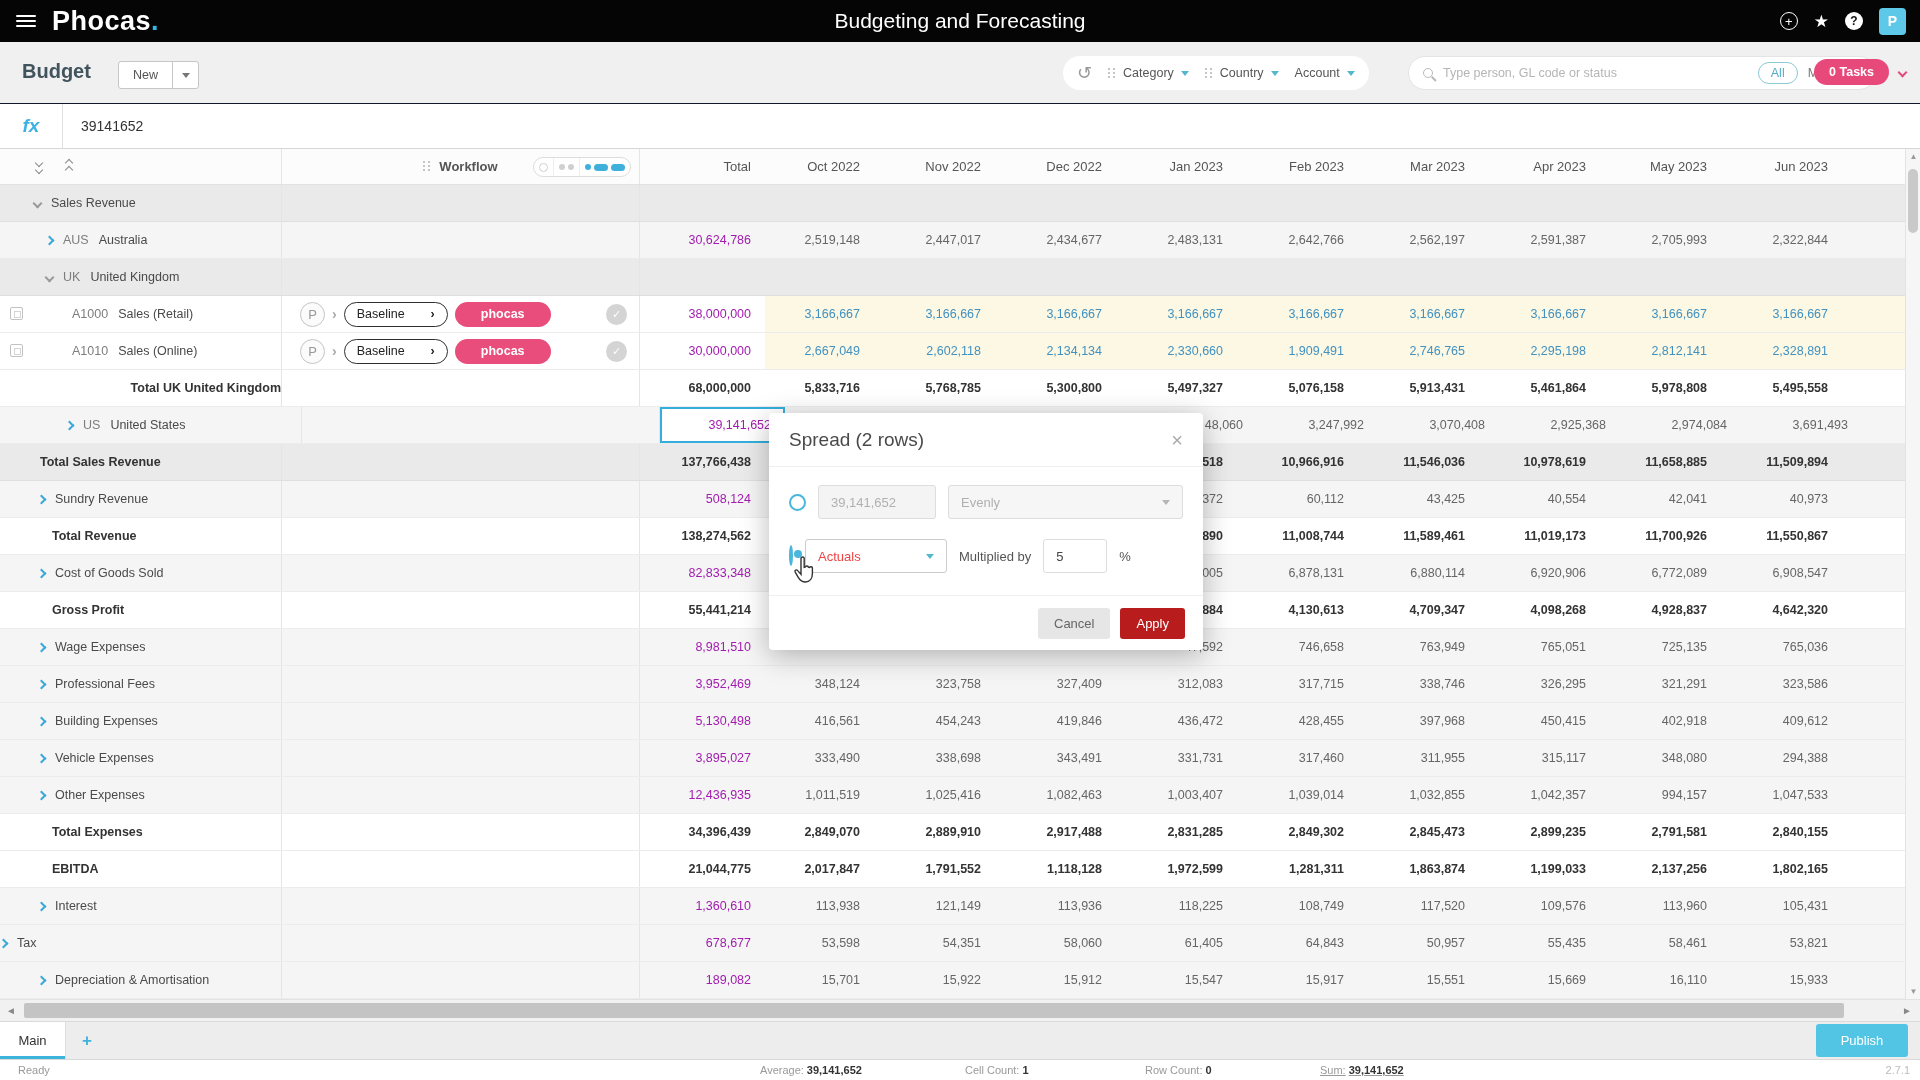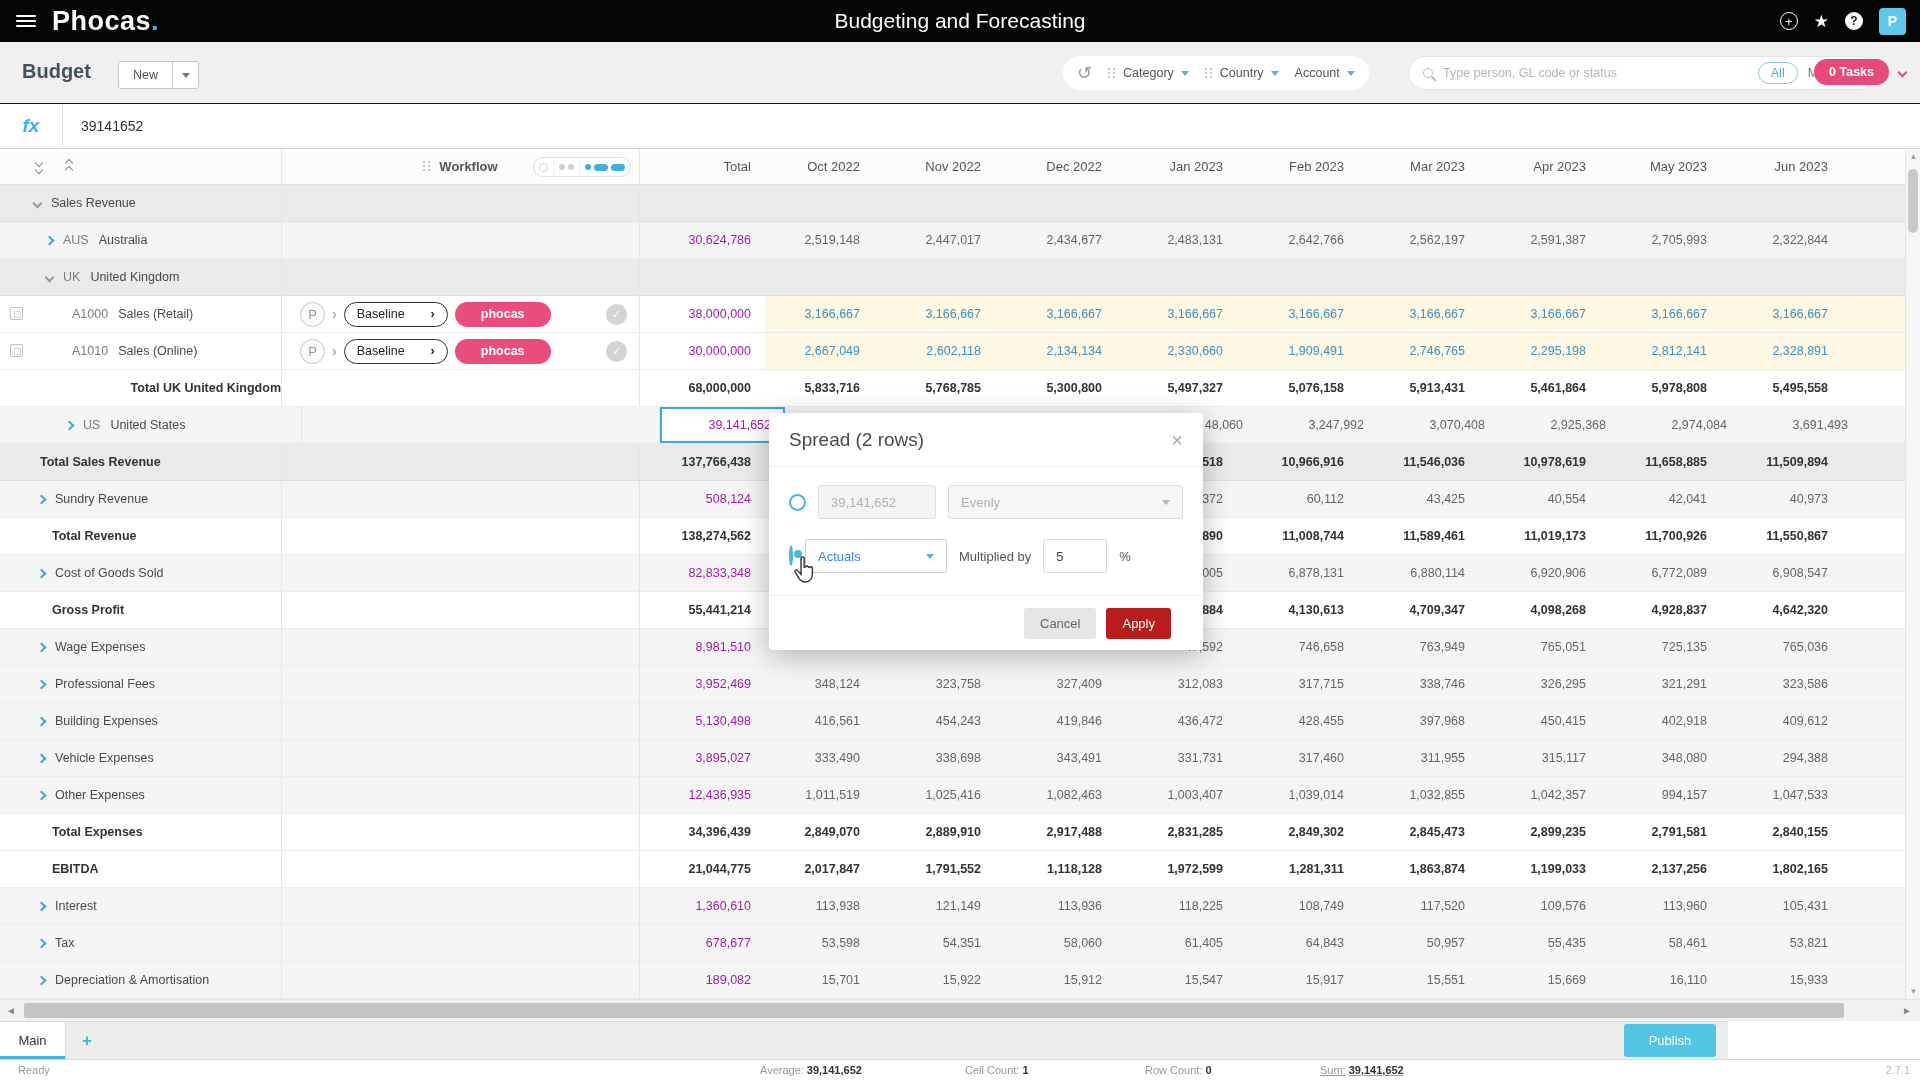--- a/index.html
+++ b/index.html
@@ -105,21 +105,21 @@
 
   
   .vscroll { position:absolute; right:0; top:149px; width:15px; height:850px; background:#f6f6f6; border-left:1px solid #e3e3e3; }
   .vscroll .arr { position:absolute; left:0; width:15px; text-align:center; font-size:8px; color:#999; }
   .vscroll .thumb { position:absolute; left:2px; top:20px; width:10px; height:64px; background:#c9c9c9; border-radius:5px; }
   .hscroll { position:absolute; left:0; top:999px; width:1920px; height:22px; background:#f1f1f1; border-top:1px solid #e2e2e2; }
   .hthumb { position:absolute; left:24px; top:3px; width:1820px; height:15px; background:#c4c4c4; border-radius:2px; }
   .harr { position:absolute; top:5px; font-size:10px; color:#888; }
 
   
-  .tabbar { position:absolute; left:0; top:1021px; width:1728px; height:38px; background:#ededed; border-top:1px solid #dadada; display:flex; }
+  .tabbar { position:absolute; left:0; top:1021px; width:1920px; height:38px; background:#ededed; border-top:1px solid #dadada; display:flex; }
   .tab-main { width:66px; background:#fff; border-right:1px solid #ddd; display:flex; align-items:center; justify-content:center; font-size:13px; color:#333; position:relative; cursor:pointer; }
   .tab-main::after { content:""; position:absolute; left:0; right:0; bottom:0; height:3px; background:#3db4dc; }
   .tab-add { width:42px; display:flex; align-items:center; justify-content:center; color:#3db4dc; font-size:17px; font-weight:700; cursor:pointer; }
   .publish-btn { position:absolute; right:12px; top:2px; height:33px; width:92px; background:#52c5e4; color:#fff; border:none; border-radius:3px; font-size:13px; font-family:inherit; cursor:pointer; }
   .statusbar { position:absolute; left:0; top:1059px; width:1920px; height:21px; background:#fff; border-top:1px solid #d9d9d9; font-size:11px; color:#999; }
   .statusbar .item { position:absolute; top:4px; }
   .statusbar b { color:#333; font-weight:700; margin-left:3px; }
   .st-ready { left:18px; }
   .st-avg { left:760px; }
   .st-cell { left:965px; }
@@ -134,28 +134,28 @@
   .m-close { font-size:20px; color:#aaa; cursor:pointer; line-height:1; }
   .m-body { padding:18px 20px 0; }
   .m-row { display:flex; align-items:center; gap:12px; }
   .m-row + .m-row { margin-top:20px; }
   .radio { width:17px; height:17px; border:2px solid #49b6dc; border-radius:50%; background:#fff; flex:none; position:relative; cursor:pointer; }
   .radio.checked::after { content:""; position:absolute; left:2.5px; top:2.5px; width:8px; height:8px; border-radius:50%; background:#49b6dc; }
   .radio-wrap { position:relative; flex:none; }
   .cursor-hand { position:absolute; left:3px; top:9px; pointer-events:none; }
   .m-input { height:34px; border:1px solid #ddd; border-radius:3px; font-size:13px; padding:0 12px; font-family:inherit; }
   .m-input.disabled { background:#f4f4f4; color:#b0b0b0; }
-  .m-select { height:34px; border:1px solid #ccc; border-radius:3px; background:#fff; display:flex; align-items:center; justify-content:space-between; padding:0 12px; font-size:13px; color:#3b82f6; cursor:pointer; }
+  .m-select { height:34px; border:1px solid #ccc; border-radius:3px; background:#fff; display:flex; align-items:center; justify-content:space-between; padding:0 12px; font-size:13px; color:#ef4444; cursor:pointer; }
   .m-select.disabled { background:#f6f6f6; color:#b0b0b0; border-color:#ddd; }
   .sel-evenly { flex:1; }
   .sel-actuals { width:142px; }
   .inp-total { width:118px; }
   .inp-mult { width:64px; color:#444; }
   .m-lbl { font-size:13px; color:#555; }
-  .m-foot { position:absolute; left:0; right:0; bottom:0; height:55px; border-top:1px solid #efefef; display:flex; align-items:center; justify-content:flex-end; gap:10px; padding:0 32px; }
+  .m-foot { position:absolute; left:0; right:0; bottom:0; height:55px; border-top:1px solid #efefef; display:flex; align-items:center; justify-content:flex-end; gap:10px; padding:0 18px; }
   .btn { height:31px; border:none; border-radius:3px; font-size:13px; font-family:inherit; padding:0 16px; cursor:pointer; }
   .btn-cancel { background:#e6e6e6; color:#666; }
   .btn-apply { background:#b91c1c; color:#fff; }
 </style>
 </head>
 <body>
 
 <div class="app">
 
   <div class="topbar">
@@ -632,21 +632,21 @@
         <div class="cv cm">113,936</div>
         <div class="cv cm">118,225</div>
         <div class="cv cm">108,749</div>
         <div class="cv cm">117,520</div>
         <div class="cv cm">109,576</div>
         <div class="cv cm">113,960</div>
         <div class="cv cm">105,431</div>
         <div class="cf"></div>
       </div>
       <div class="trow r-light">
-        <div class="cl" style="padding-left: 38px;">
+        <div class="cl" style="">
           <span class="chev right blue"></span>
           <span class="lbl">Tax</span>
         </div>
         <div class="cw"></div>
         <div class="cv ct">678,677</div>
         <div class="cv cm">53,598</div>
         <div class="cv cm">54,351</div>
         <div class="cv cm">58,060</div>
         <div class="cv cm">61,405</div>
         <div class="cv cm">64,843</div>

